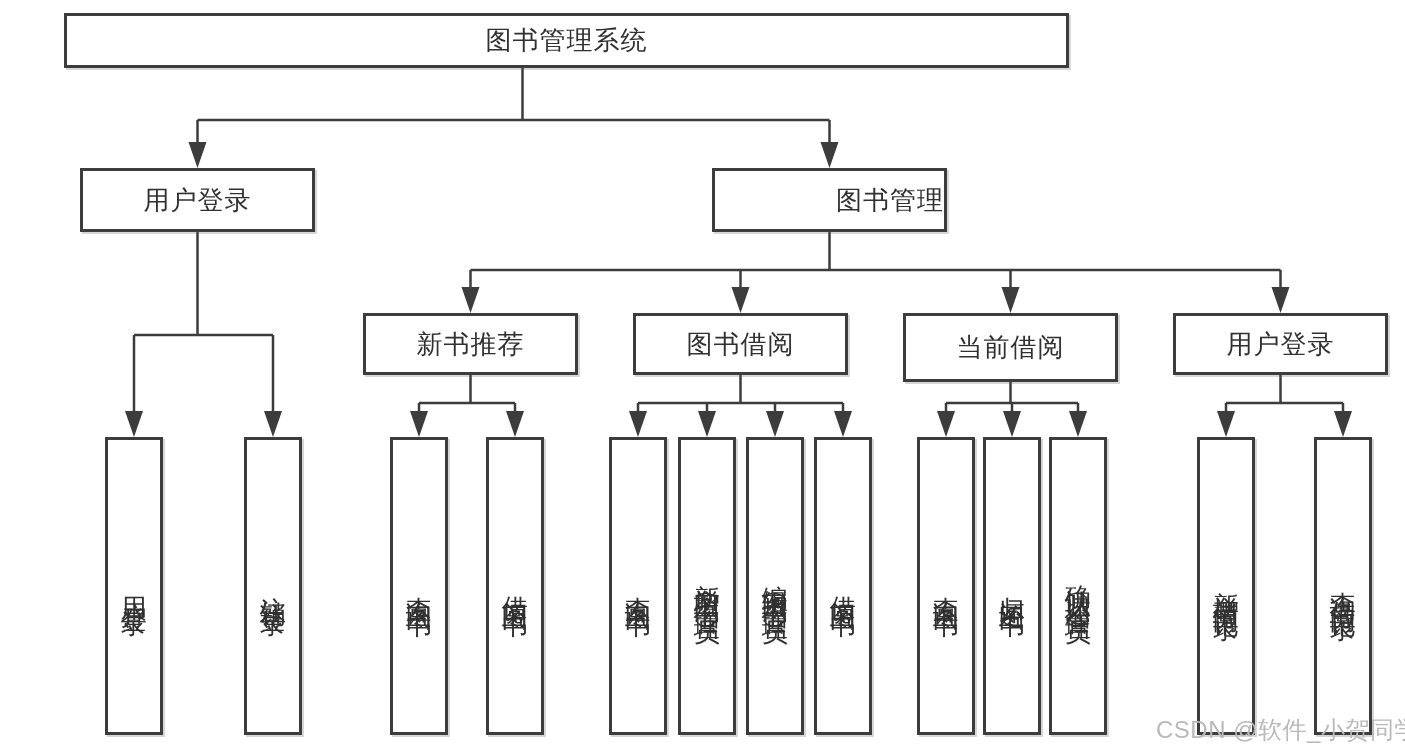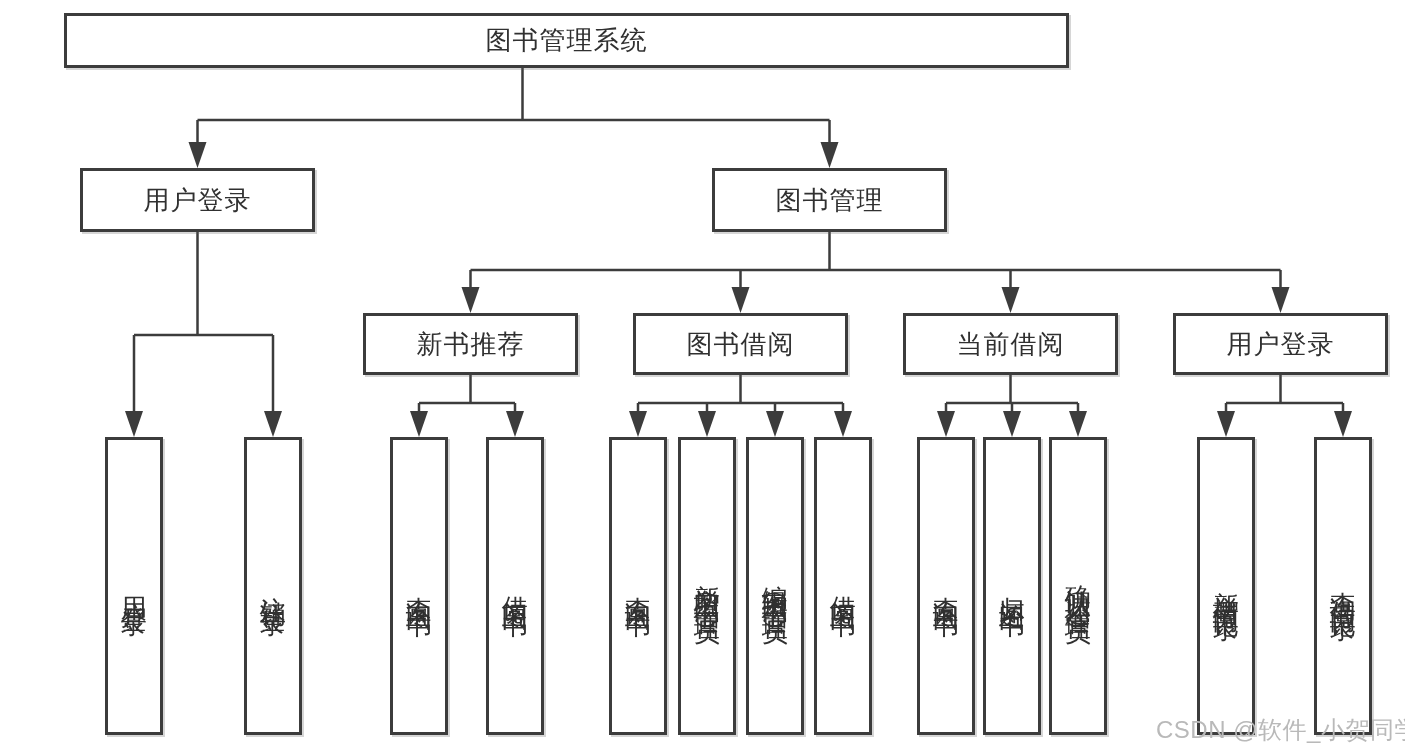--- a/index.html
+++ b/index.html
@@ -98,31 +98,31 @@
     </g>
   </svg>
 
   <div class="node h" style="left:20px;top:13px;width:1005px;height:55px;margin-left:44px;">
     <span>图书管理系统</span>
   </div>
 
   <div class="node h" style="left:80px;top:168px;width:235px;height:64px;">
     <span>用户登录</span>
   </div>
-  <div class="node h" style="left:712px;top:168px;width:235px;height:64px;">
+  <div class="node h" style="left:712px;top:168px;width:235px;height:64px;justify-content:flex-end;">
     <span>图书管理</span>
   </div>
 
   <div class="node h" style="left:363px;top:313px;width:215px;height:62px;text-align:right;">
     <span>新书推荐</span>
   </div>
   <div class="node h" style="left:633px;top:313px;width:215px;height:62px;">
     <span>图书借阅</span>
   </div>
-  <div class="node h" style="left:903px;top:313px;width:215px;height:62px;">
+  <div class="node h" style="left:903px;top:313px;width:215px;height:69px;">
     <span>当前借阅</span>
   </div>
   <div class="node h" style="left:1173px;top:313px;width:215px;height:62px;">
     <span>用户登录</span>
   </div>
 
   <div class="node leaf" style="left:105px;top:437px;">
     <span class="vtext">用户登录</span>
   </div>
   <div class="node leaf" style="left:244px;top:437px;">

